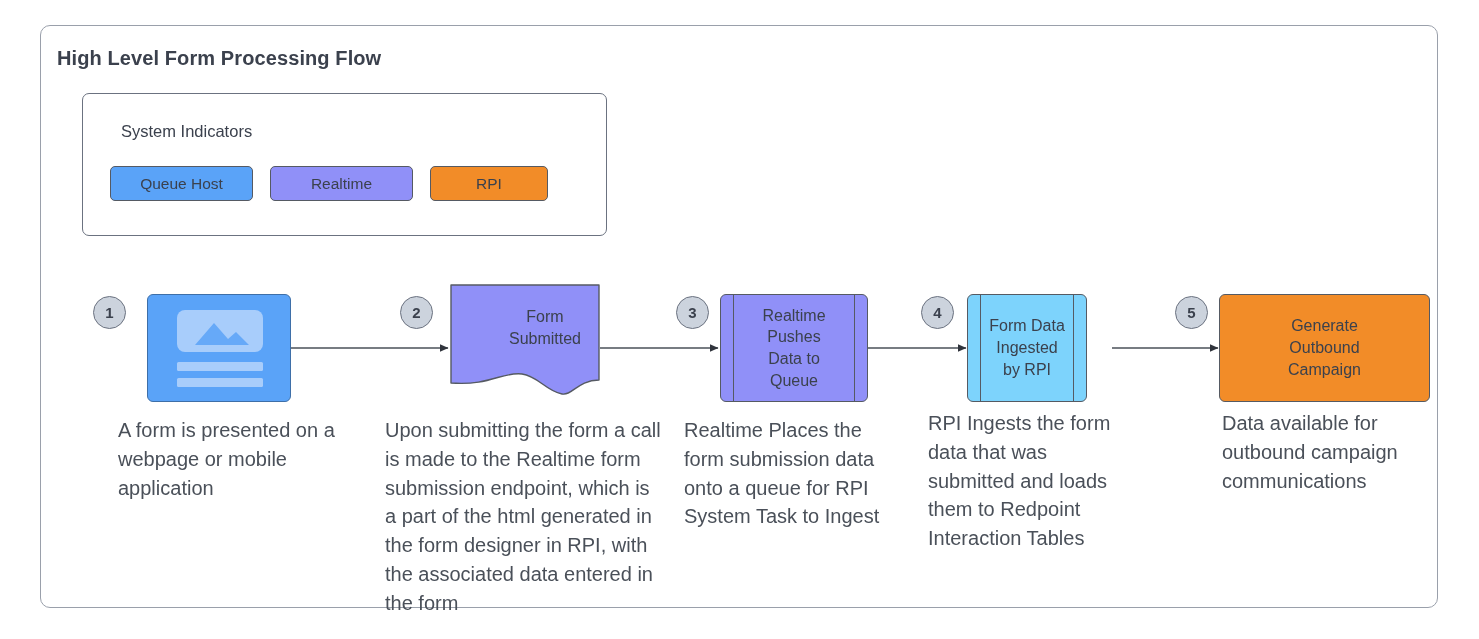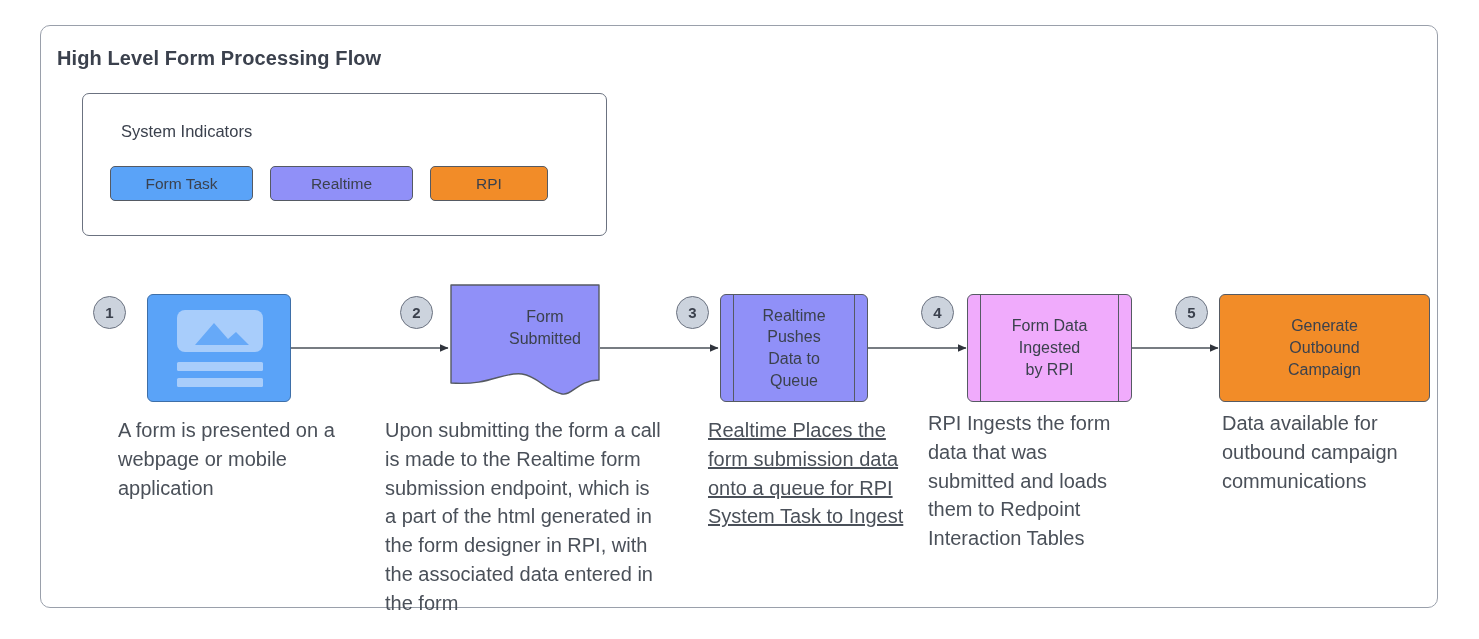--- a/index.html
+++ b/index.html
@@ -159,21 +159,21 @@
 <div class="canvas">
 
   <div class="frame"></div>
 
   <div class="page-title">High Level Form Processing Flow</div>
 
   <div class="legend">
     <div class="legend-title">System Indicators</div>
     <div class="legend-swatches">
       <div class="swatch w1" style="background:#5aa3f8">
-        <span>Form Task</span>
+        <span>Queue Host</span>
       </div>
       <div class="swatch w2" style="background:#9090f8">
         <span>Realtime</span>
       </div>
       <div class="swatch w3" style="background:#f28c28">
         <span>RPI</span>
       </div>
     </div>
   </div>
 
@@ -235,30 +235,30 @@
 
   <div class="node rect" style="left:720px; top:294px; width:148px; height:108px; background:#9090f8;">
     <div class="rule" style="left:12px;"></div>
     <div class="rule" style="right:12px;"></div>
     <span class="node-label" style="position:relative; z-index:2;">Realtime
 Pushes
 Data to
 Queue</span>
   </div>
 
-  <div class="caption center" style="left:708px; top:416px; width:226px;text-decoration:underline;">Realtime Places the
+  <div class="caption center" style="left:684px; top:416px; width:226px;">Realtime Places the
 form submission data
 onto a queue for RPI
 System Task to Ingest</div>
 
   <div class="badge" style="left:921px; top:296px;">
     <span>4</span>
   </div>
 
-  <div class="node rect" style="left:967px; top:294px; width:165px; height:108px; background:#f0abfc;">
+  <div class="node rect" style="left:967px; top:294px; width:120px; height:108px; background:#7dd3fc;">
     <div class="rule" style="left:12px;"></div>
     <div class="rule" style="right:12px;"></div>
     <span class="node-label" style="position:relative; z-index:2;">Form Data
 Ingested
 by RPI</span>
   </div>
 
   <div class="caption center" style="left:928px; top:409px; width:222px;">RPI Ingests the form
 data that was
 submitted and loads

